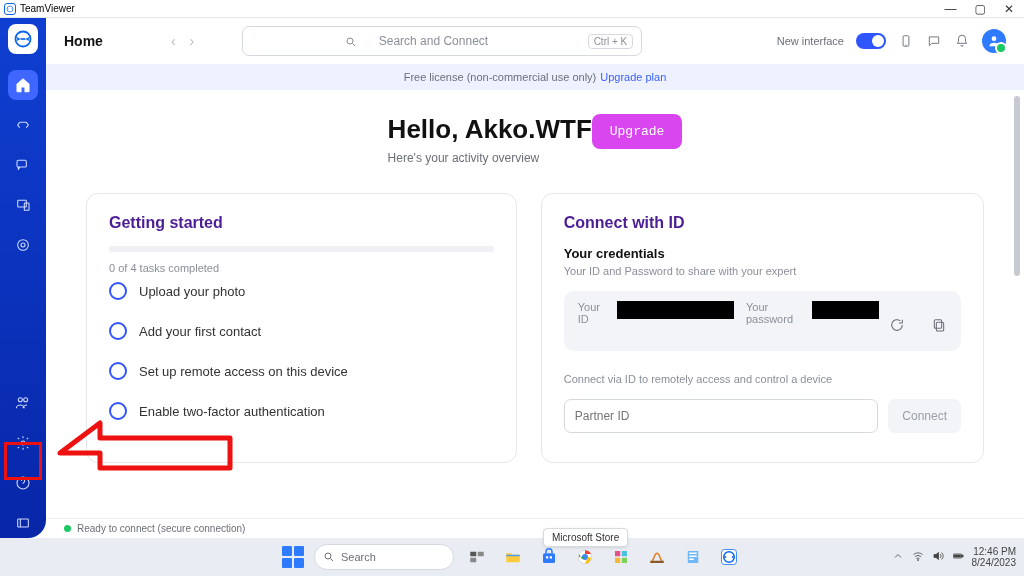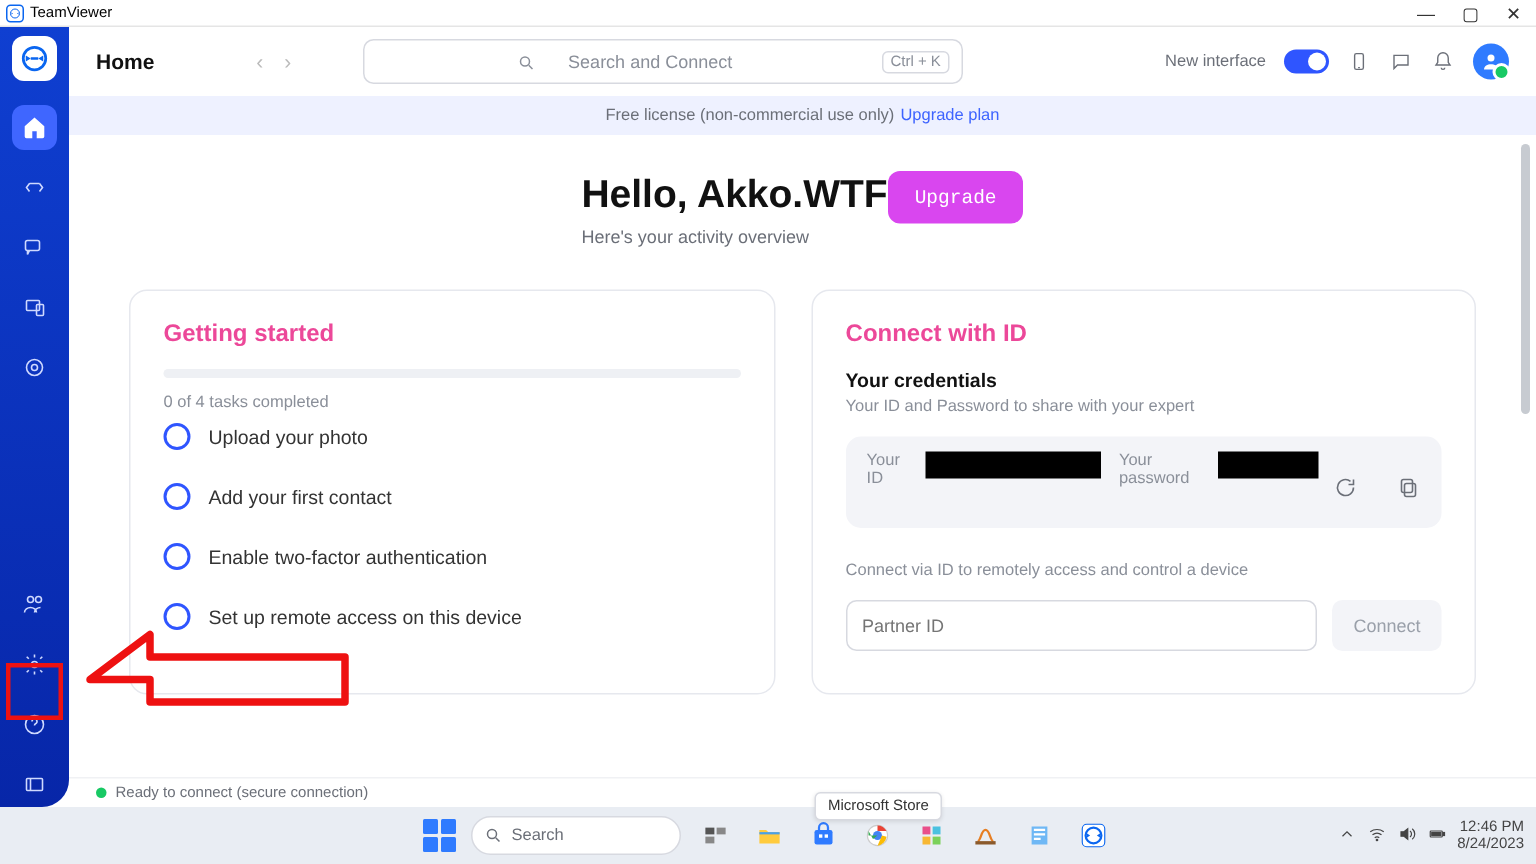--- a/index.html
+++ b/index.html
@@ -58,21 +58,21 @@
   .content { padding: 24px 40px 0 40px; height: 100%; overflow-y: hidden; }
   .scroll-indicator { position:absolute; right:4px; top:6px; width:6px; height:180px; background:#c7cbd1; border-radius:4px;}
 
   .greeting-row { display: flex; align-items: flex-start; justify-content: center; margin-bottom: 28px;}
   .greeting h1 { font-size: 26px; font-weight: 600; color:#111; margin-bottom: 6px;}
   .greeting p { font-size: 12px; color: #6b6f78; }
   .upgrade-btn { background: #d946ef; color: #fff; border: none; border-radius: 8px; padding: 10px 18px; font-size: 13px; font-weight: 500; cursor:pointer;font-family:Liberation Mono, monospace;}
 
   .cards { display: flex; gap: 24px; }
   .card { flex: 1; border: 1px solid #e6e8ee; border-radius: 12px; padding: 20px 22px; min-height: 260px; background:#fff;}
-  .card h2 { font-size: 16px; font-weight: 600; color:#ec4899; margin-bottom: 14px;}
+  .card h2 { font-size: 16px; font-weight: 600; color:#4c1d95; margin-bottom: 14px;}
 
   
   .progress-bar { height: 6px; background: #eef0f4; border-radius: 4px; margin-bottom: 10px; }
   .tasks-sub { font-size: 11px; color: #8a8f99; margin-bottom: 8px;}
   .task { display: flex; align-items: center; gap: 12px; margin-bottom: 22px; font-size: 13px; color: #333; cursor:pointer;}
   .task .circle { width: 18px; height: 18px; border: 2px solid #2f55ff; border-radius: 50%; flex-shrink:0;}
 
   
   .cred-sub { font-size: 13px; font-weight:600; color:#111; margin-bottom: 4px;}
   .cred-desc { font-size: 11px; color:#8a8f99; margin-bottom: 14px;}
@@ -269,25 +269,25 @@
             <div class="task">
               <span class="circle"></span>
               <span>Upload your photo</span>
             </div>
             <div class="task">
               <span class="circle"></span>
               <span>Add your first contact</span>
             </div>
             <div class="task">
               <span class="circle"></span>
-              <span>Enable two-factor authentication</span>
+              <span>Set up remote access on this device</span>
             </div>
             <div class="task">
               <span class="circle"></span>
-              <span>Set up remote access on this device</span>
+              <span>Enable two-factor authentication</span>
             </div>
           </div>
 
           <div class="card">
             <h2>Connect with ID</h2>
             <div class="cred-sub">Your credentials</div>
             <div class="cred-desc">Your ID and Password to share with your expert</div>
             <div class="cred-box">
               <div class="cred-fields">
                 <div class="cred-field">

